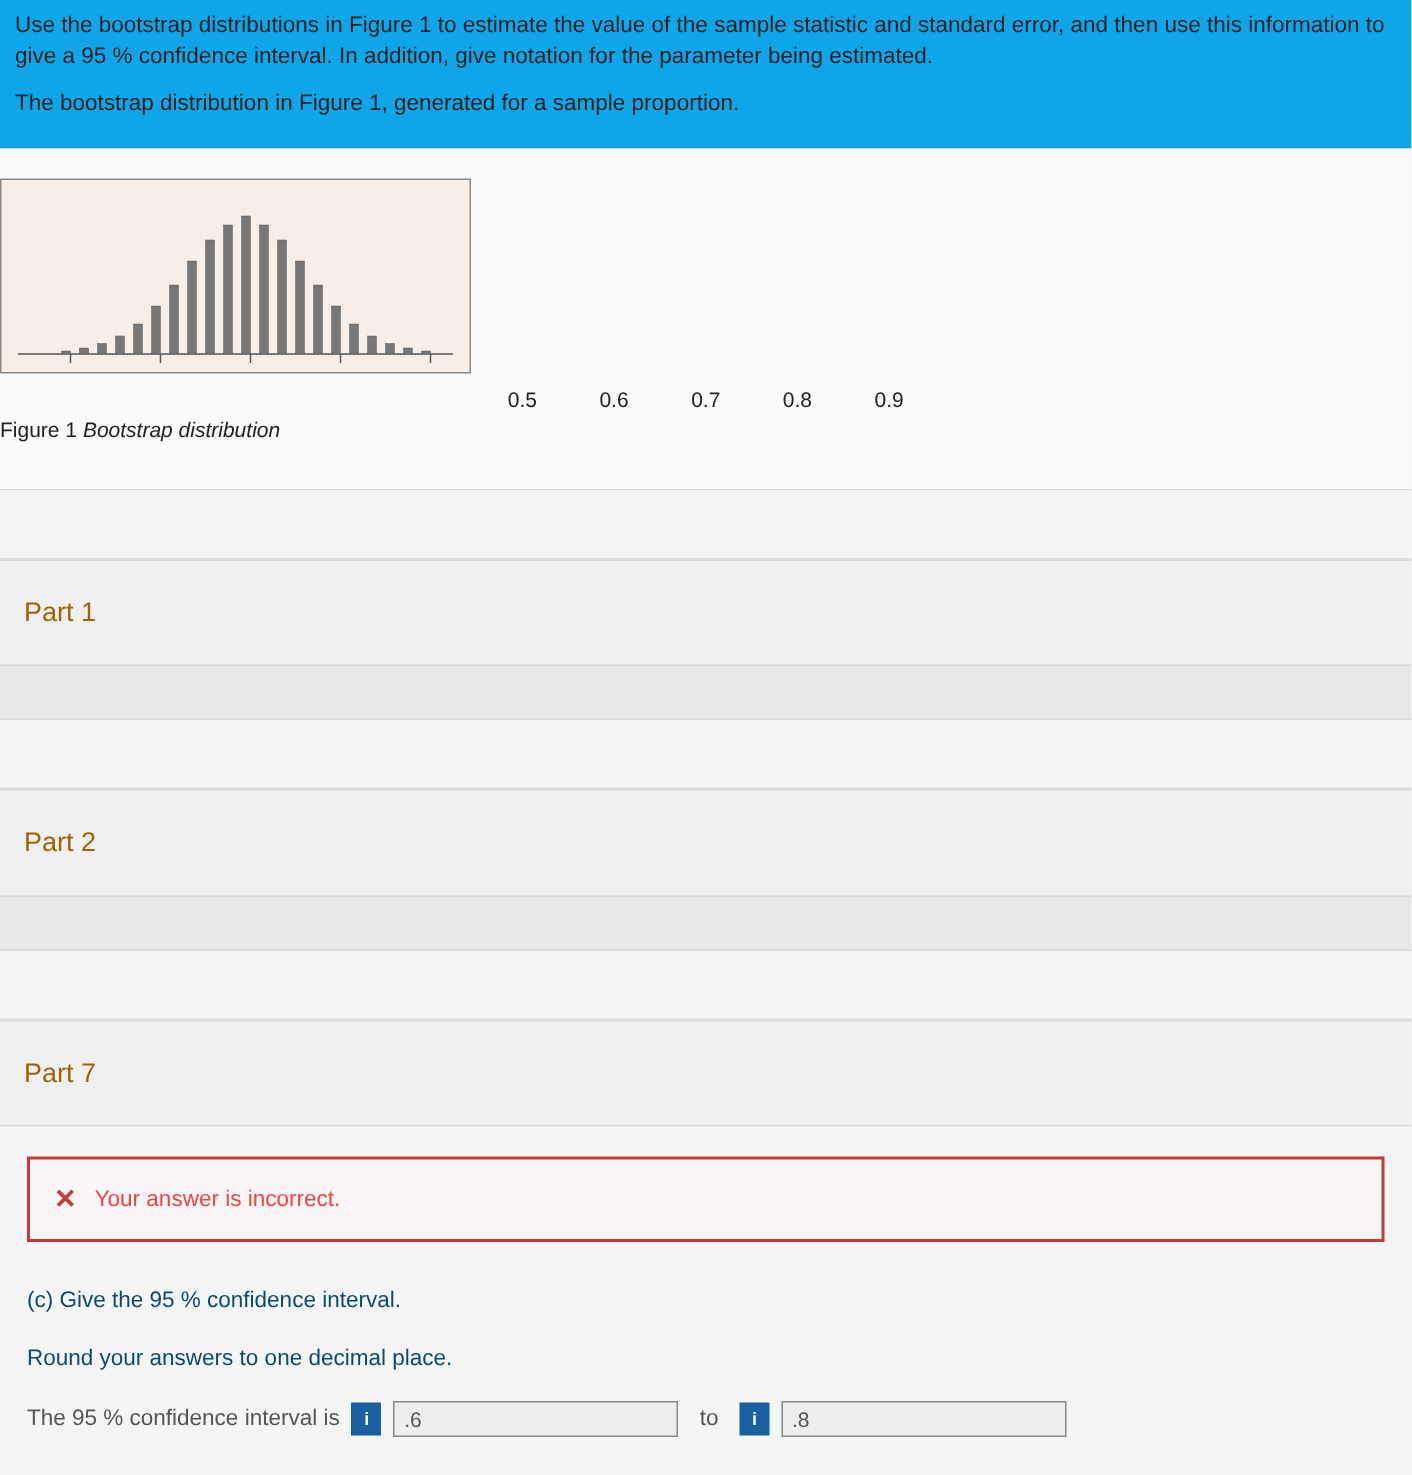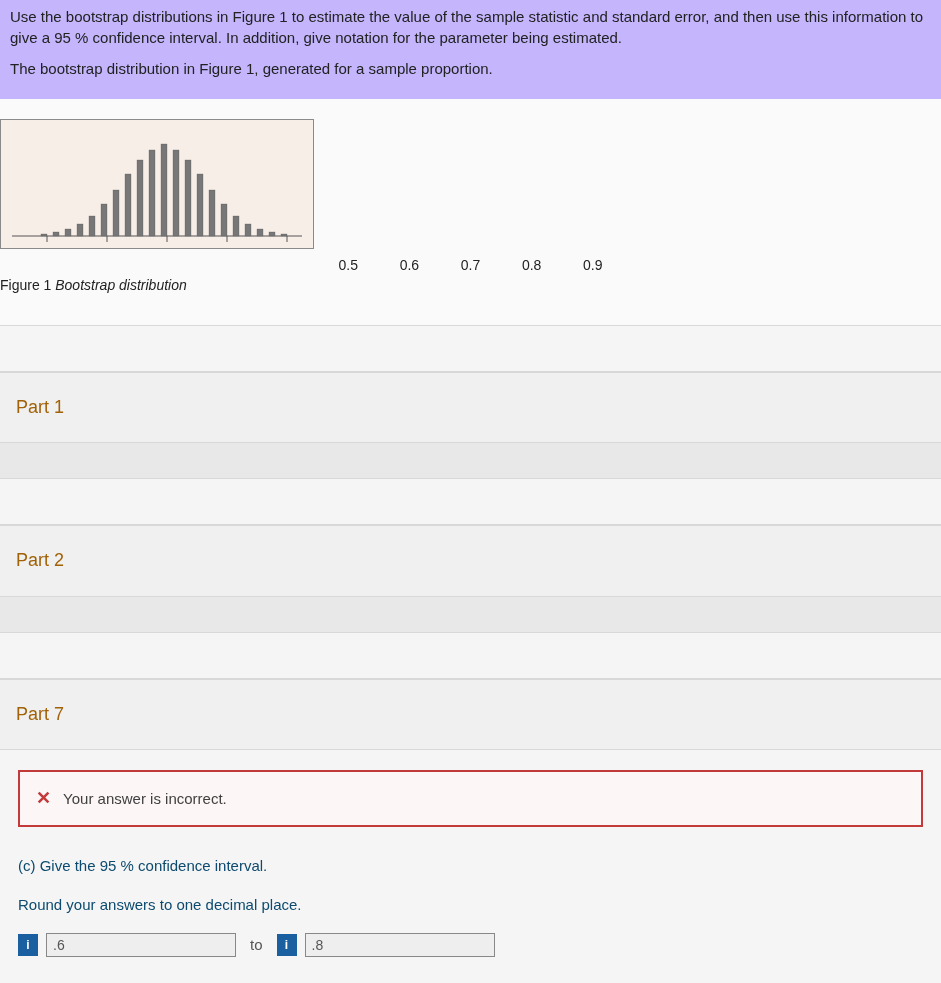--- a/index.html
+++ b/index.html
@@ -6,21 +6,21 @@
   body {
     font-family: Arial, Helvetica, sans-serif;
     background: #f5f5f5;
     color: #222;
     width: 941px;
     font-size: 15px;
     line-height: 1.4;
   }
   .intro {
     padding: 6px 10px 10px 10px;
-    background: #c4b5fd;
+    background: #0ea5e9;
   }
   .intro p { margin-bottom: 10px; }
   .figure-wrap {
     padding: 20px 0 30px 0;
     background: #fafafa;
     border-bottom: 1px solid #d8d8d8;
   }
   .figure-box {
     display: inline-block;
     border: 1px solid #8a8a8a;
@@ -74,21 +74,21 @@
     display:flex;
     align-items:center;
     gap:12px;
   }
   .x-icon {
     color: #c23a3a;
     font-weight: bold;
     font-size: 18px;
   }
   .feedback-text {
-    color: #404040;
+    color: #ef4444;
     font-size: 15px;
   }
   .q-text { color: #0c4a6e; margin-bottom: 18px; font-size: 15px;}
   .answer-row {
     display:flex;
     align-items:center;
     gap: 8px;
     font-size: 15px;
     color:#555;
   }
@@ -194,20 +194,21 @@
 
   <div class="feedback-box">
     <span class="x-icon">✕</span>
     <span class="feedback-text">Your answer is incorrect.</span>
   </div>
 
   <p class="q-text">(c) Give the 95 % confidence interval.</p>
   <p class="q-text">Round your answers to one decimal place.</p>
 
   <div class="answer-row">
+    <span>The 95 % confidence interval is</span>
     <span class="flag">i</span>
     <input class="ans-input" type="text" value=".6" style="">
     <span class="to-word">to</span>
     <span class="flag">i</span>
     <input class="ans-input" type="text" value=".8" style="">
   </div>
 
 </div>
 
 </body></html>

